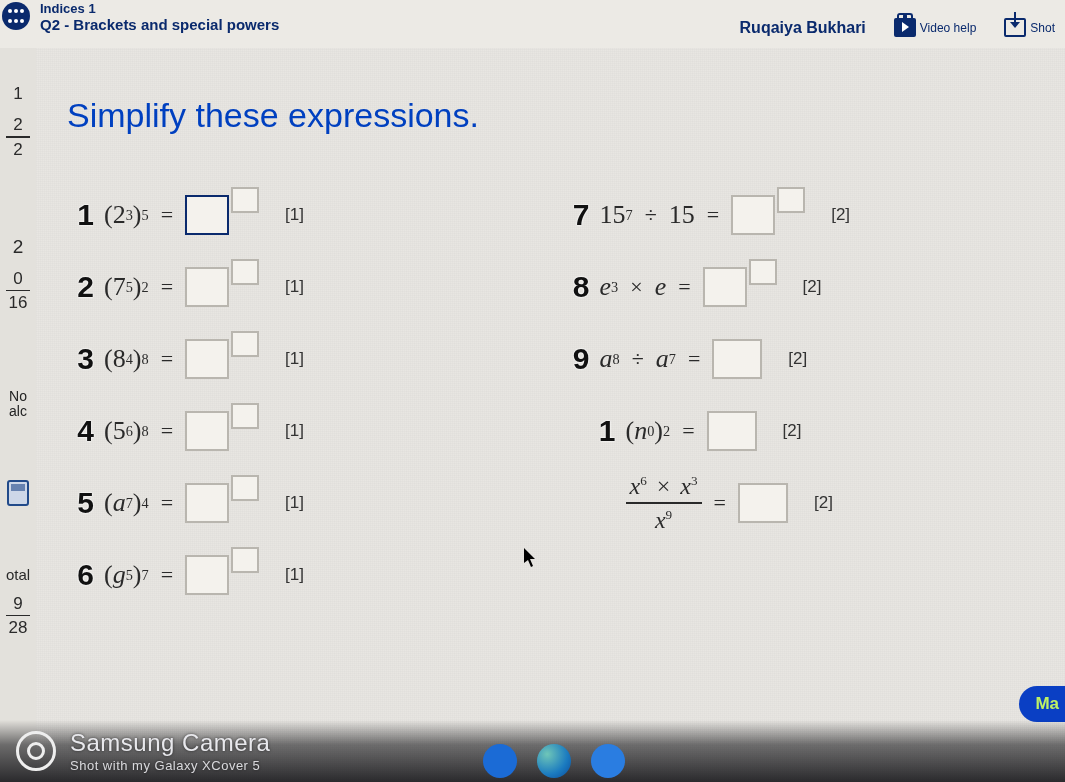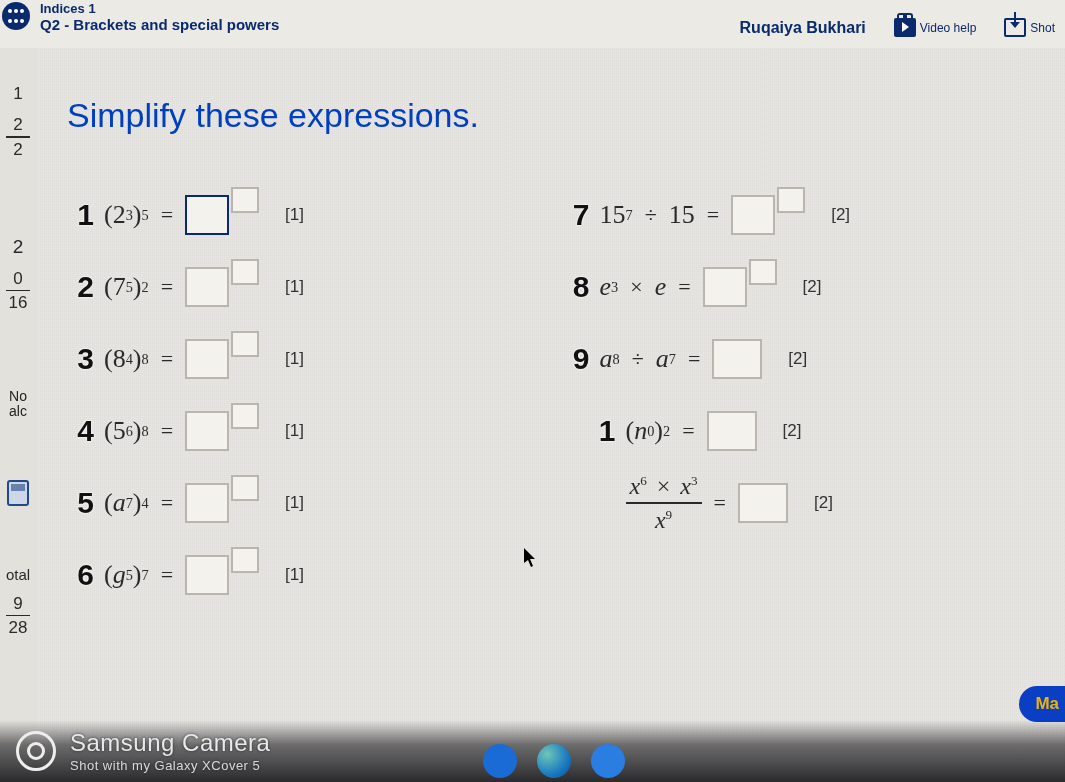--- a/index.html
+++ b/index.html
@@ -108,21 +108,21 @@
   .cam-ring { width: 40px; height: 40px; border: 3px solid #eee; border-radius: 50%; display: flex; align-items: center; justify-content: center; }
   .cam-ring .inner { width: 18px; height: 18px; border: 3px solid #eee; border-radius: 50%; }
   .watermark { color: #e8e8ec; font-size: 24px; font-weight: 500; letter-spacing: .5px; text-shadow: 0 0 3px rgba(0,0,0,.6); display: flex; flex-direction: column; line-height: 1; }
   .watermark .sub { font-size: 13px; opacity: .9; margin-top: 4px; }
 
   .tb-icons { position: absolute; bottom: 4px; left: 50%; transform: translateX(-50px); display: flex; gap: 20px; }
   .tb-icons .tbi { width: 34px; height: 34px; border-radius: 50%; background: #1b6bd6; position: relative; overflow: hidden; }
   .tb-icons .tbi.edge { background: radial-gradient(circle at 30% 30%, #6fc6b8, #1b7bc0 60%, #0a4a9a); }
 
   
-  .mark-btn { position: absolute; right: 0; bottom: 60px; background: #0a3fc4; color: #eab308; font-weight: bold;
+  .mark-btn { position: absolute; right: 0; bottom: 60px; background: #0a3fc4; color: #bef264; font-weight: bold;
               padding: 8px 6px 8px 16px; border-radius: 18px 0 0 18px; font-size: 17px; }
 </style>
 </head>
 <body>
 
 <div class="header">
   <div class="header-left">
     <div class="logo-circle">
       <span></span>
         <span></span>

